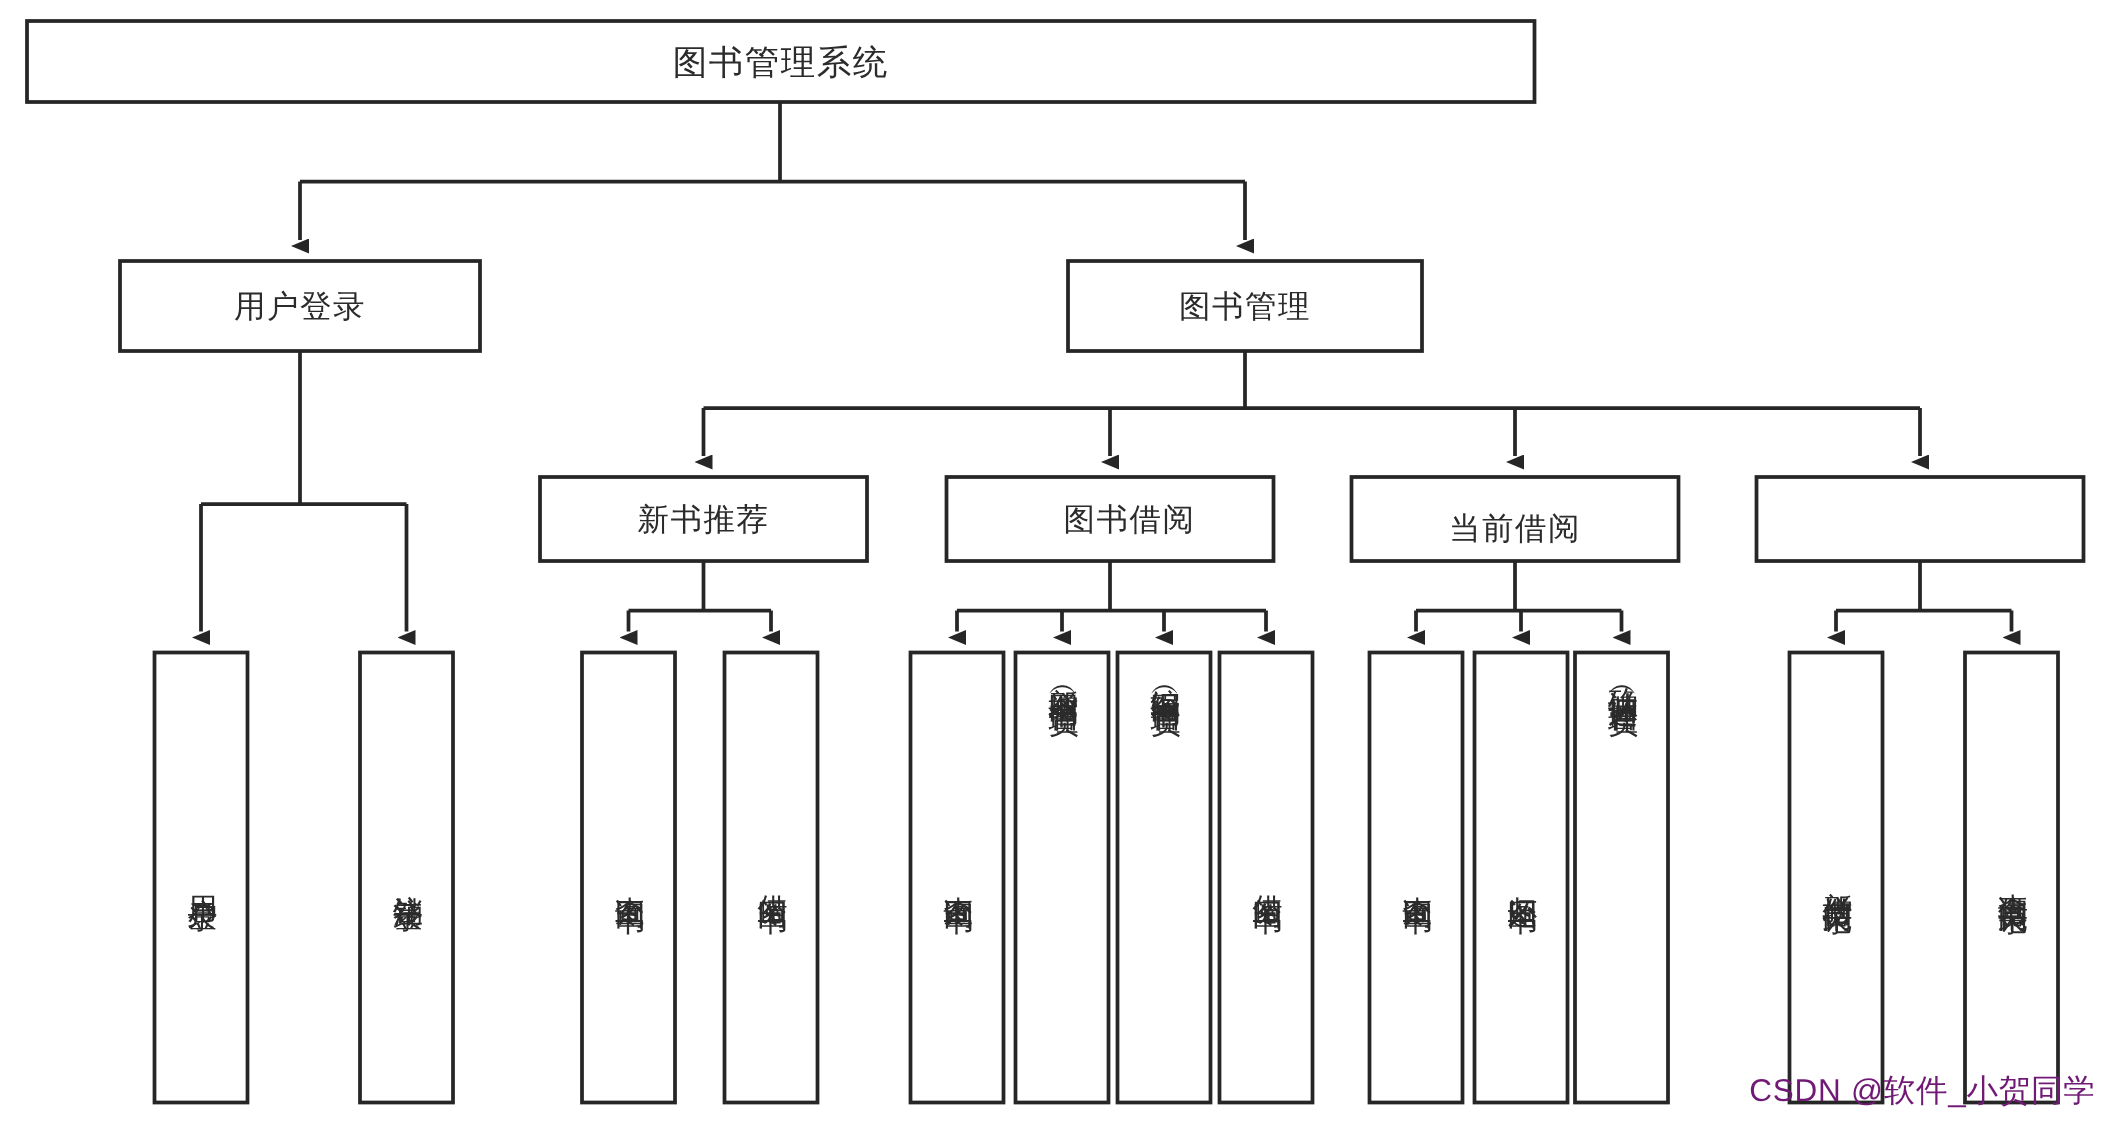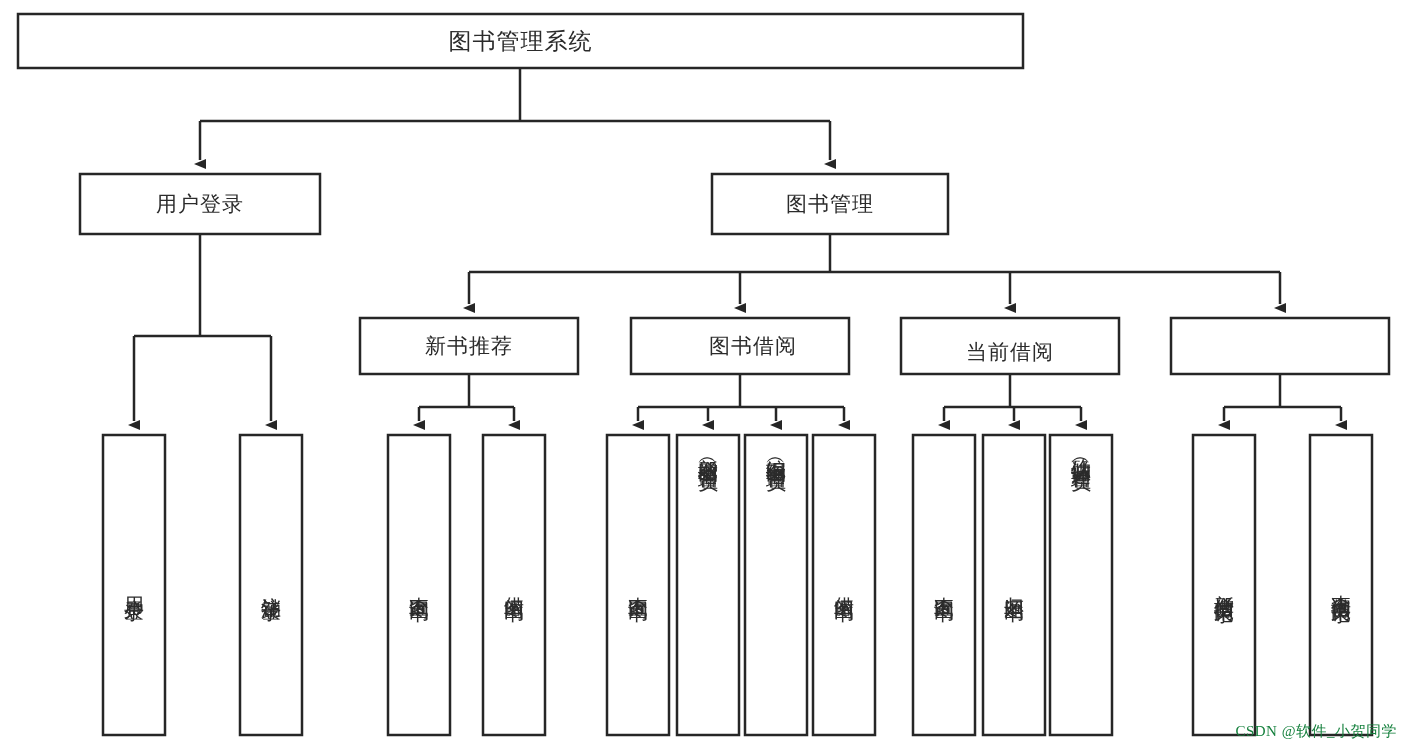--- a/index.html
+++ b/index.html
@@ -70,23 +70,23 @@
     font-size: 21px;
     color: #2b2b2b;
     font-family: "Liberation Sans", sans-serif;
     white-space: nowrap;
     letter-spacing: 1px;
   }
   #watermark {
     position: absolute;
     right: 8px;
     bottom: 6px;
-    font-size: 15px;
-    color: #15803d;
-    font-family: Liberation Serif, serif;
+    font-size: 21px;
+    color: #701a75;
+    font-family: Liberation Sans, sans-serif;
     letter-spacing: 0.5px;
     white-space: nowrap;
   }
 </style>
 </head>
 <body>
 
 <div id="diagram-root">
 
   <svg class="flow" viewBox="0 0 1405 747">

